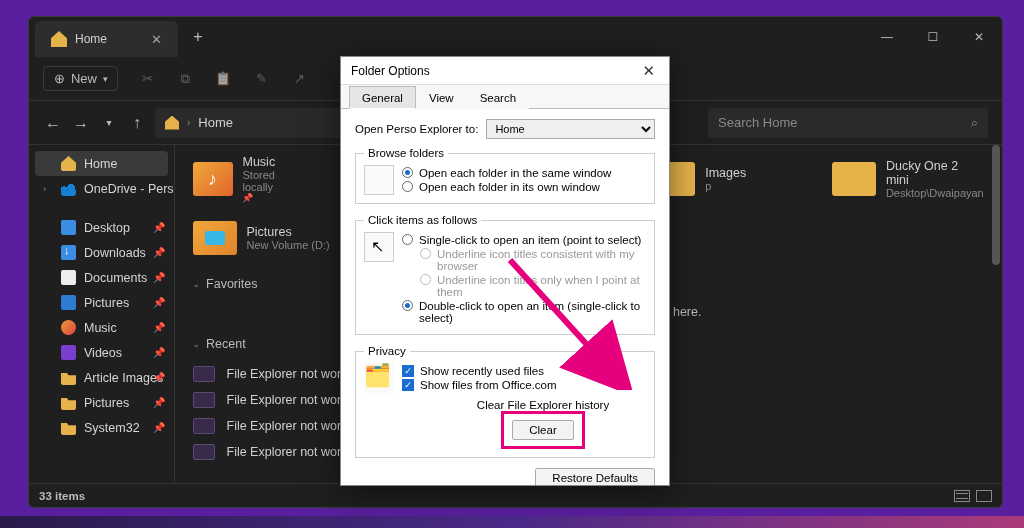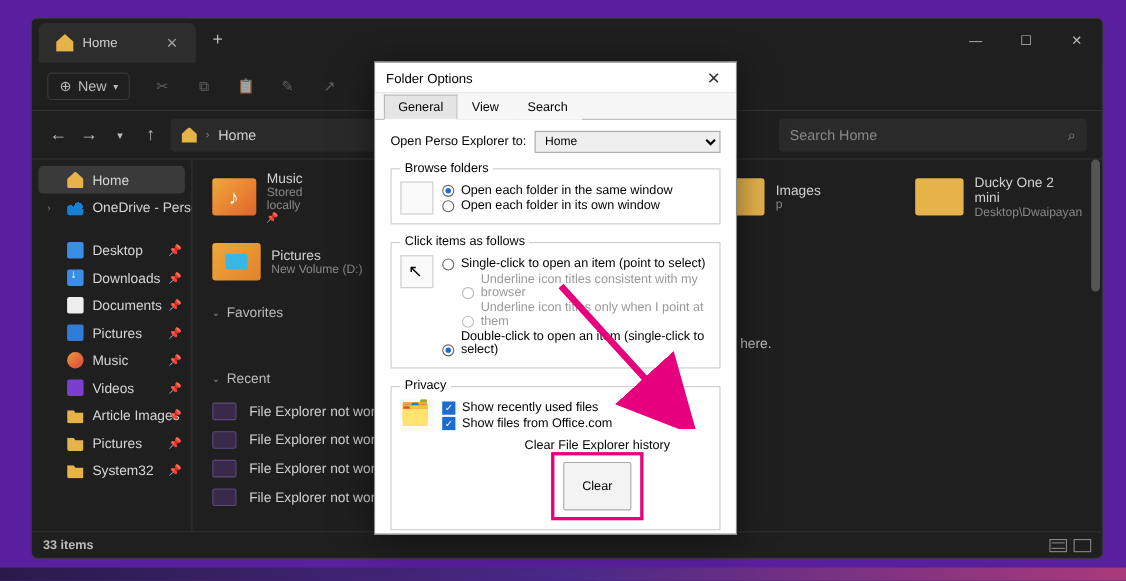--- a/index.html
+++ b/index.html
@@ -94,29 +94,29 @@
   .dlg-body { flex:1; padding: 10px 14px 6px; overflow:hidden;}
   .row-open { display:flex; align-items:center; gap:8px; margin-bottom:8px;}
   .row-open select { flex:1; height:20px; font-size:11px; border:1px solid #aaa; padding:0 4px;}
   fieldset { border:1px solid #ccc; margin-bottom:10px; padding: 6px 8px 8px 8px;}
   fieldset legend { font-size:11.5px; padding:0 4px;}
   .fs-row { display:flex; align-items:flex-start; gap:8px;}
   .fs-icon { width:30px; height:30px; border:1px solid #ccc; flex:0 0 30px; background:#fafafa;}
   .fs-icon.cursor::after{content:"↖"; display:block; font-size:16px; margin:4px 0 0 6px;}
   .fs-icon.priv { border:none; font-size:22px; }
   .opts { flex:1; }
-  .radio-line, .check-line { display:flex; align-items:flex-end; gap:6px; margin:2px 0; font-size:11.5px;}
+  .radio-line, .check-line { display:flex; align-items:flex-start; gap:6px; margin:2px 0; font-size:11.5px;}
   .radio-line.sub { margin-left: 18px; color:#999;}
   .radio { width:11px; height:11px; border:1px solid #666; border-radius:50%; display:inline-flex; align-items:center; justify-content:center; flex:0 0 11px;}
   .radio.checked::after{content:""; width:5px; height:5px; background:#1a6dd0; border-radius:50%;}
   .radio.disabled{border-color:#bbb;}
   .check { width:12px; height:12px; background:#1a6dd0; display:inline-flex; align-items:center; justify-content:center; color:#fff; font-size:9px; flex:0 0 12px;}
   .check::after{content:"✓";}
   .clear-row { display:flex; align-items:center; justify-content:space-between; margin:8px 0 0 38px;flex-direction:column;}
-  .btn { border:1px solid #aaa; background:#f3f3f3; padding:15px 16px; font-size:11.5px; border-radius:2px;}
+  .btn { border:1px solid #aaa; background:#f3f3f3; padding:3px 16px; font-size:11.5px; border-radius:2px;}
   .clear-highlight { border:3px solid #e6007e; padding:6px 8px; display:inline-block;}
   .restore-row { text-align:right; margin-top:8px;}
 
   
   .arrow {
     position:absolute; left:500px; top:250px; width:140px; height:140px; pointer-events:none;
   }
   .arrow svg { width:100%; height:100%;}
 
   

